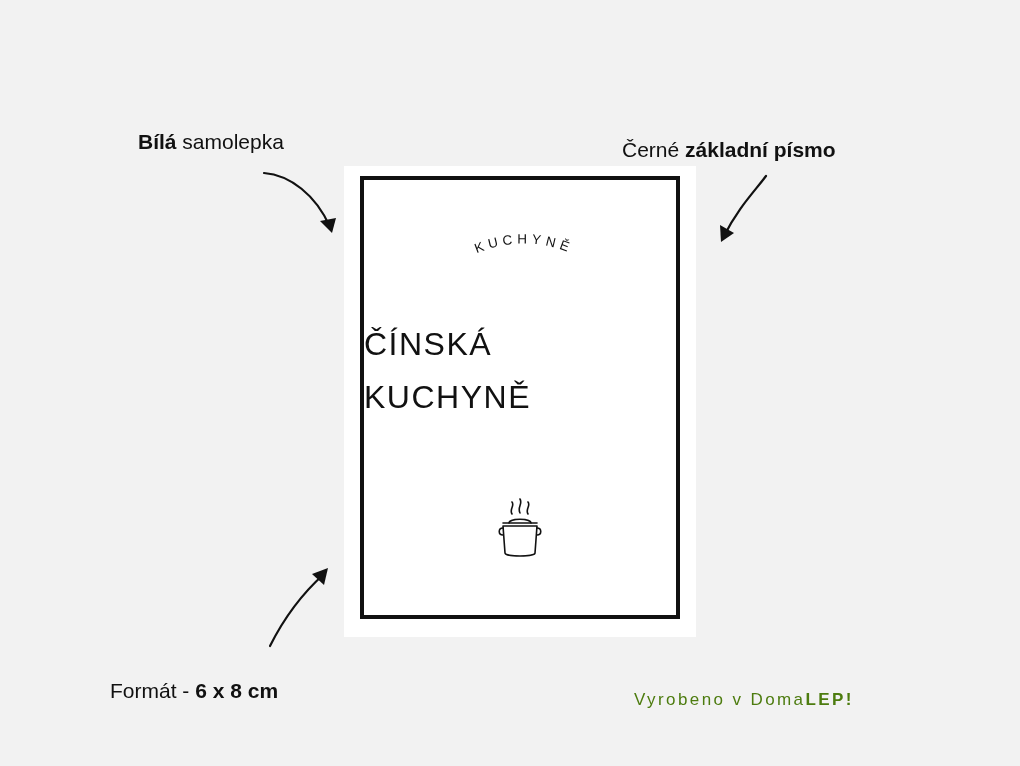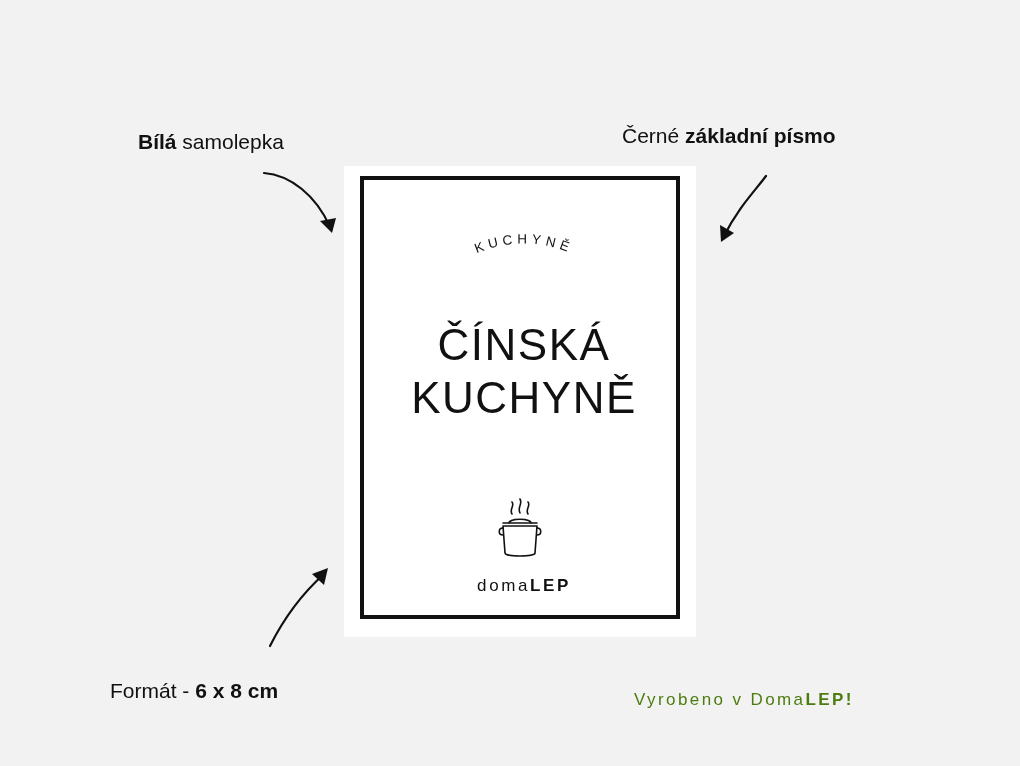--- a/index.html
+++ b/index.html
@@ -39,21 +39,21 @@
   .annot {
     position: absolute;
     font-size: 21px;
     color: #111111;
     white-space: nowrap;
   }
   .annot b { font-weight: bold; }
   .annot .light { font-weight: normal; }
 
   #annot-white  { left: 138px; top: 130px; text-align: right; }
-  #annot-black  { left: 622px; top: 124px; }
+  #annot-black  { left: 622px; top: 138px; }
   #annot-format { left: 110px; top: 679px; }
 
   
   .arrow-svg {
     position: absolute;
     overflow: visible;
   }
   .arrow-svg path,
   .arrow-svg polygon {
     fill: none;
@@ -101,22 +101,21 @@
     font-size: 13.5px;
     letter-spacing: 4.5px;
     fill: #111111;
   }
 
   .sticker-title {
     position: absolute;
     left: 0;
     top: 138px;
     width: 320px;
-    text-align: center;
-    font-size: 44px;
+    font-size: 32px;
     letter-spacing: 1.5px;
     line-height: 53px;
     color: #111111;
     font-weight: normal;
   }
 
   .pot-icon {
     position: absolute;
     left: 50%;
     top: 318px;
@@ -214,23 +213,20 @@
             <path d="M20,25 C20,20 42,20 42,25"></path>
 
             <path d="M14,30 C9,30 9,37 14,37"></path>
             <path d="M48,30 C53,30 53,37 48,37"></path>
 
             <path d="M14,28 L16,55 C16,59 46,59 46,55 L48,28 Z"></path>
           </g>
         </svg>
       </div>
 
-      <div class="brand">
-        <span>doma</span><span class="b-strong">LEP</span>
-      </div>
 
     </div>
   </div>
 
   <div class="footer">
     <span>Vyrobeno v Doma</span><span class="f-strong">LEP!</span>
   </div>
 
 </div>
 

